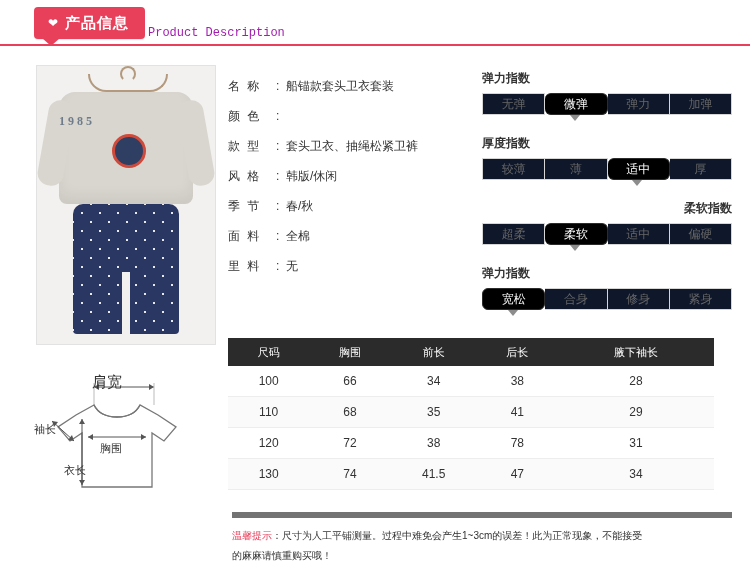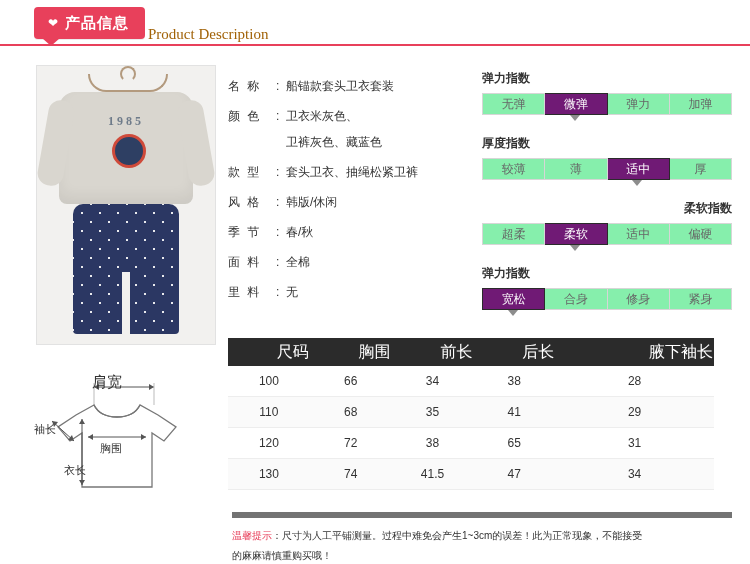--- a/index.html
+++ b/index.html
@@ -32,22 +32,22 @@
   .tag .heart{
     display:inline-block;margin-right:6px;font-size:12px;color:#fff;
   }
   .tag:after{
     content:"";position:absolute;left:8px;top:31px;
     border-left:9px solid transparent;border-right:9px solid transparent;
     border-top:8px solid #e8405b;
   }
   .header-en{
     position:absolute;left:148px;top:26px;
-    font-size:15px;color:#a16207;
-    font-family:Liberation Serif, serif;
+    font-size:12px;color:#a21caf;
+    font-family:Liberation Mono, monospace;
   }
   
   .photo{
     position:absolute;left:36px;top:65px;width:178px;height:278px;
     border:1px solid #e2e2e2;background:#f2f1ef;overflow:hidden;
   }
   .photo .hanger{
     position:absolute;left:50%;top:8px;width:76px;height:16px;margin-left:-38px;
     border:2px solid #b39a7e;border-top:none;border-radius:0 0 40px 40px;
   }
@@ -60,21 +60,21 @@
     background:#d9d6cf;border-radius:16px 16px 8px 8px;
     box-shadow:inset 0 -8px 14px rgba(0,0,0,.06);
   }
   .sweater:before,.sweater:after{
     content:"";position:absolute;top:8px;width:26px;height:86px;background:#d9d6cf;
     border-radius:12px;
   }
   .sweater:before{left:-16px;transform:rotate(10deg);}
   .sweater:after{right:-16px;transform:rotate(-10deg);}
   .sw-text{
-    position:absolute;left:0;top:22px;width:100%;text-align:center;
+    position:absolute;left:0;top:22px;width:100%;
     font-size:12px;letter-spacing:3px;color:#6e7b8a;font-weight:bold;
     font-family:"Liberation Serif","DejaVu Serif",serif;
   }
   .sw-logo{
     position:absolute;left:50%;top:42px;margin-left:-14px;
     width:28px;height:28px;border-radius:50%;
     background:#2e3f63;border:3px solid #cf4a3a;
   }
   .pants{
     position:absolute;left:36px;top:138px;width:106px;height:130px;
@@ -99,39 +99,39 @@
   }
   .spec-colon{width:10px;flex:none;color:#333;}
   .spec-val{color:#333;}
   .spec-val .sub{display:block;}
   
   .idx{position:absolute;}
   .idx-title{font-size:12px;color:#333;margin-bottom:6px;font-weight:bold;}
   .idx-bar{display:flex;width:250px;height:22px;}
   .idx-cell{
     flex:1;border:1px solid #d6d6d6;border-left:none;
-    background:#86efac;color:#666;
+    background:#0f172a;color:#666;
     display:flex;align-items:center;justify-content:center;font-size:12px;
   }
   .idx-cell:first-child{border-left:1px solid #d6d6d6;}
-  .idx-cell.active{background:#701a75;color:#fff;border-color:#2b2b2b;}
+  .idx-cell.active{background:#000000;color:#fff;border-color:#2b2b2b;border-radius:6px;}
   .idx-arrow{position:relative;height:8px;width:250px;}
   .idx-arrow i{
     position:absolute;top:0;width:0;height:0;
     border-left:5px solid transparent;border-right:5px solid transparent;
     border-top:6px solid #8d8d8d;
   }
   
   .size-table{
     position:absolute;left:228px;top:338px;width:486px;
     border-collapse:collapse;
   }
   .size-table th{
     background:#2b2b2b;color:#fff;font-weight:normal;
-    height:26px;font-size:16px;text-align:right;
+    height:26px;font-size:11px;
   }
   .size-table td{
     height:28px;text-align:center;font-size:12px;color:#333;
     border-bottom:1px solid #ededed;
   }
   .size-table tr.alt td{background:#fafafa;}
   
   .diagram{
     position:absolute;left:36px;top:375px;width:180px;height:135px;
   }
@@ -170,24 +170,20 @@
 
 <div class="spec">
   <div class="spec-row">
     <span class="spec-key">名 称</span>
     <span class="spec-colon">:</span>
     <span class="spec-val">船锚款套头卫衣套装</span>
   </div>
   <div class="spec-row">
     <span class="spec-key">颜 色</span>
     <span class="spec-colon">:</span>
-    <span class="spec-val">
-      <span class="sub">卫衣米灰色、</span>
-      <span class="sub" style="margin-top:9px;">卫裤灰色、藏蓝色</span>
-    </span>
   </div>
   <div class="spec-row" style="margin-top:11px;">
     <span class="spec-key">款 型</span>
     <span class="spec-colon">:</span>
     <span class="spec-val">套头卫衣、抽绳松紧卫裤</span>
   </div>
   <div class="spec-row">
     <span class="spec-key">风 格</span>
     <span class="spec-colon">:</span>
     <span class="spec-val">韩版/休闲</span>
@@ -283,21 +279,21 @@
       <td>110</td>
       <td>68</td>
       <td>35</td>
       <td>41</td>
       <td>29</td>
     </tr>
     <tr>
       <td>120</td>
       <td>72</td>
       <td>38</td>
-      <td>65</td>
+      <td>78</td>
       <td>31</td>
     </tr>
     <tr class="alt">
       <td>130</td>
       <td>74</td>
       <td>41.5</td>
       <td>47</td>
       <td>34</td>
     </tr>
   </tbody>

